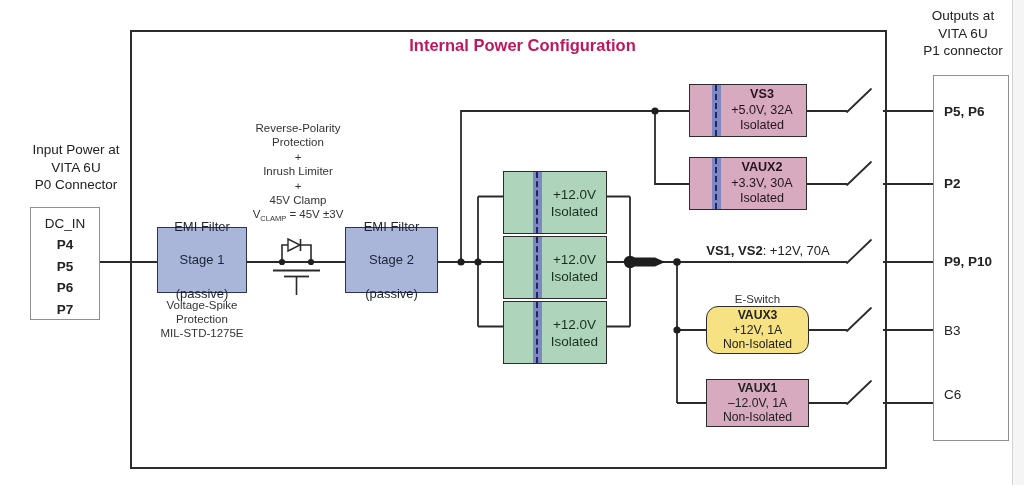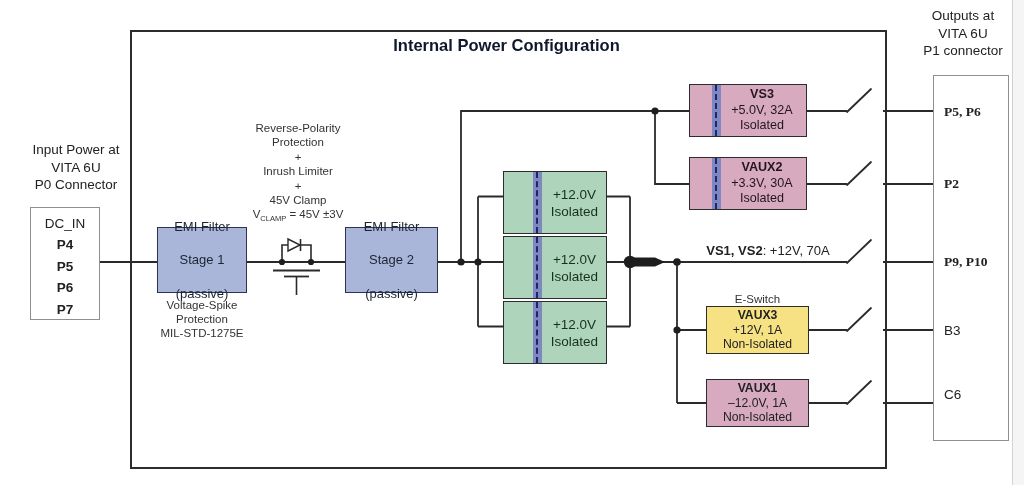--- a/index.html
+++ b/index.html
@@ -10,21 +10,21 @@
     color:#222;
   }
   .abs{position:absolute;}
   .center{text-align:center;}
 
   
   .page-edge{left:1012px;top:0;width:12px;height:485px;background:#f5f5f5;border-left:1px solid #d2d2d2;}
 
   
   .outer-box{left:130px;top:30px;width:753px;height:435px;border:2px solid #2c2c2c;background:transparent;}
-  .diagram-title{left:130px;top:36px;width:753px;font-size:16.5px;font-weight:bold;color:#0f172a;}
+  .diagram-title{left:130px;top:36px;width:753px;font-size:16.5px;font-weight:bold;color:#be185d;padding-left:16px;}
 
   
   .input-caption{left:6px;top:141px;width:140px;font-size:13.5px;line-height:17.5px;color:#222;}
   .dcin-box{left:30px;top:207px;width:70px;height:113px;border:1.2px solid #8f8f8f;background:#fff;
             display:flex;flex-direction:column;align-items:center;padding-top:5px;box-sizing:border-box;}
   .dcin-box span{display:block;font-size:13.5px;line-height:21.4px;}
   .dcin-pin{font-weight:bold;}
 
   
   .emi-box{background:#a9b6da;border:1.6px solid #2c3350;box-sizing:border-box;
@@ -45,40 +45,40 @@
   .stripe::after{content:"";position:absolute;left:3px;top:0;bottom:0;border-left:2px dashed #1d2766;}
   .conv-stripe{left:29px;}
   .rail-stripe{left:22px;}
   .conv-text{position:absolute;left:39px;right:0;top:0;bottom:0;
              display:flex;flex-direction:column;align-items:center;justify-content:center;
              font-size:13.5px;line-height:17px;color:#17301f;}
 
   
   .rail-box{box-sizing:border-box;border:1.6px solid #2c2c2c;}
   .rail-pink{background:#d7aac0;}
-  .rail-yellow{background:#f6e283;}
+  .rail-yellow{background:#f6e283;border-radius:12px;}
   .vs3{left:689px;top:84px;width:118px;height:53px;}
   .vaux2{left:689px;top:157px;width:118px;height:53px;}
   .rail-text{position:absolute;left:28px;right:0;top:0;bottom:0;
              display:flex;flex-direction:column;align-items:center;justify-content:center;
              font-size:12.6px;line-height:15.6px;color:#23151d;}
   .rail-name{font-weight:bold;}
   .small-rail{left:706px;width:103px;height:48px;display:flex;flex-direction:column;align-items:center;justify-content:center;
               font-size:12.2px;line-height:14.8px;color:#222;}
   .vaux3{top:306px;} .vaux1{top:379px;align-items:center;}
 
   .vs12-label{left:678px;top:243px;width:180px;font-size:13px;color:#222;}
   .vs12-label b{font-weight:bold;}
   .eswitch-label{left:700px;top:293px;width:115px;font-size:11.5px;color:#333;}
 
   
   .output-caption{left:903px;top:7px;width:120px;font-size:13.5px;line-height:17.5px;color:#222;}
   .p1-box{left:933px;top:75px;width:74px;height:364px;border:1.2px solid #8f8f8f;background:#fff;}
   .pin-label{left:944px;height:18px;line-height:18px;font-size:13.5px;color:#222;}
-  .pin-bold{font-weight:bold;font-family:Liberation Serif, serif;}
+  .pin-bold{font-weight:bold;}
   .pin1{top:103px;} .pin2{top:175px;} .pin3{top:253px;} .pin4{top:322px;} .pin5{top:386px;}
 
   svg.wires{position:absolute;left:0;top:0;}
 </style>
 </head>
 <body>
 
 <svg class="wires" width="1024" height="485" viewBox="0 0 1024 485">
   <g stroke="#2a2a2a" stroke-width="1.8" fill="none">
 

